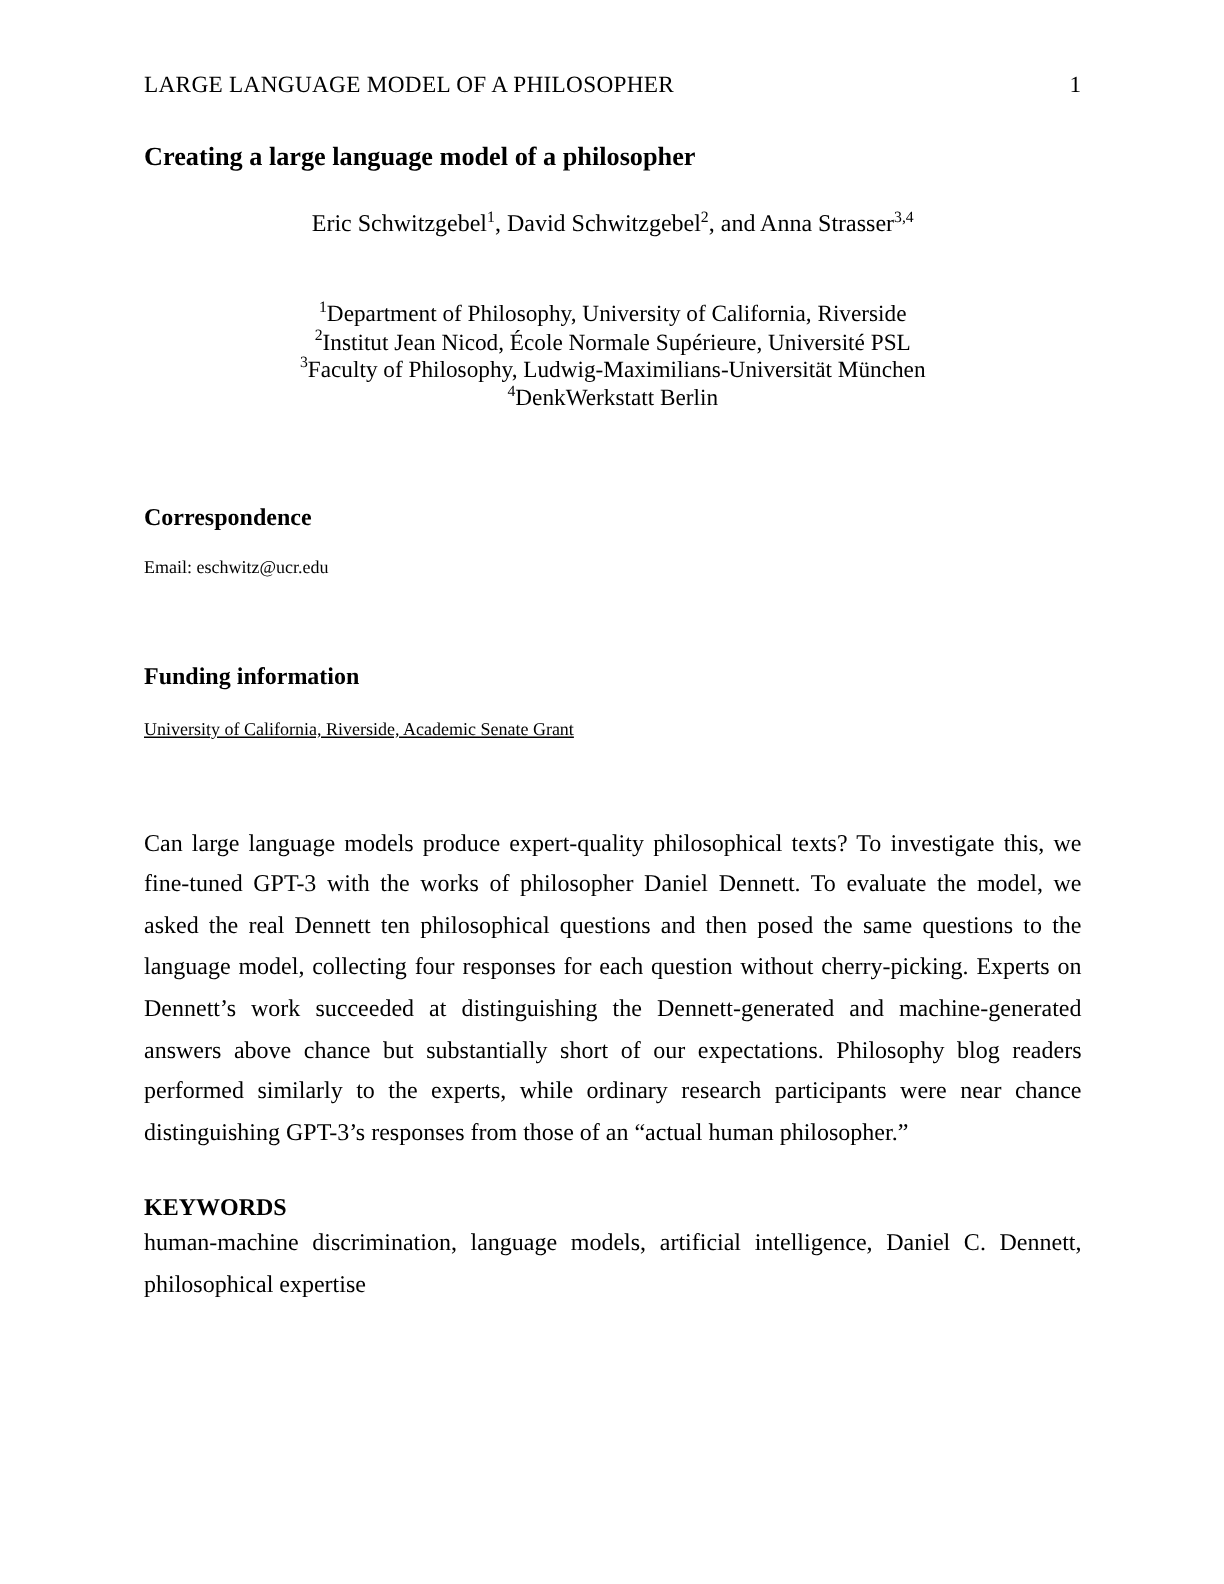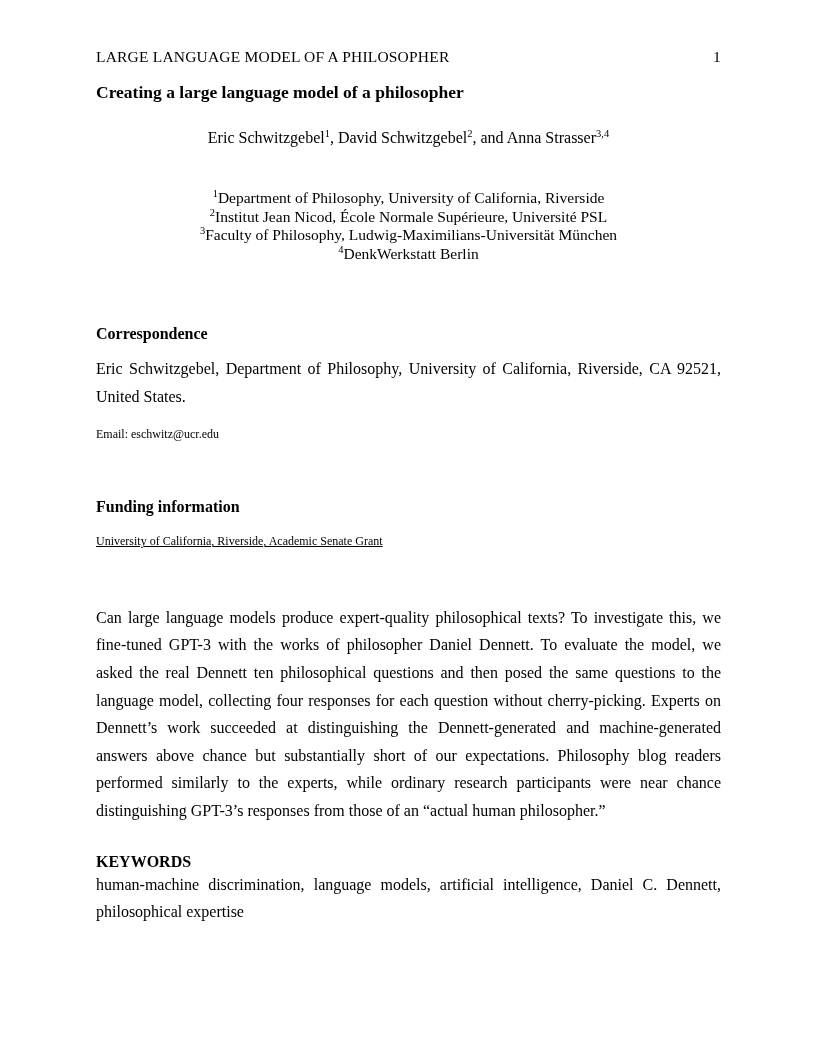--- a/index.html
+++ b/index.html
@@ -22,21 +22,21 @@
     padding: 48px 95px 40px 96px;
   }
   .running-header {
     display: flex;
     justify-content: space-between;
     align-items: flex-end;
     font-size: 15.5px;
     letter-spacing: 0.2px;
   }
   .paper-title {
-    margin-top: 16px;
+    margin-top: 28px;
     font-size: 17.5px;
     font-weight: bold;
   }
   .author-line {
     margin-top: 26px;
     text-align: center;
     font-size: 16px;
   }
   sup {
     font-size: 10.5px;
@@ -103,21 +103,20 @@
   </div>
 
   <div class="affiliations">
     <div><sup>1</sup><span>Department of Philosophy, University of California, Riverside</span></div>
     <div><sup>2</sup><span>Institut Jean Nicod, École Normale Supérieure, Université PSL</span></div>
     <div><sup>3</sup><span>Faculty of Philosophy, Ludwig-Maximilians-Universität München</span></div>
     <div><sup>4</sup><span>DenkWerkstatt Berlin</span></div>
   </div>
 
   <div class="section-heading heading-correspondence">Correspondence</div>
-  <div class="body-paragraph">Eric Schwitzgebel, Department of Philosophy, University of California, Riverside, CA 92521, United States.</div>
   <div class="email-line">Email: eschwitz@ucr.edu</div>
 
   <div class="section-heading heading-funding">Funding information</div>
   <div class="funding-body">University of California, Riverside, Academic Senate Grant</div>
 
   <div class="abstract-paragraph">Can large language models produce expert-quality philosophical texts?  To investigate this, we fine-tuned GPT-3 with the works of philosopher Daniel Dennett.  To evaluate the model, we asked the real Dennett ten philosophical questions and then posed the same questions to the language model, collecting four responses for each question without cherry-picking. Experts on Dennett’s work succeeded at distinguishing the Dennett-generated and machine-generated answers above chance but substantially short of our expectations.  Philosophy blog readers performed similarly to the experts, while ordinary research participants were near chance distinguishing GPT-3’s responses from those of an “actual human philosopher.”</div>
 
   <div class="section-heading heading-keywords">KEYWORDS</div>
   <div class="keywords-body">human-machine discrimination, language models, artificial intelligence, Daniel C. Dennett, philosophical expertise</div>
 

